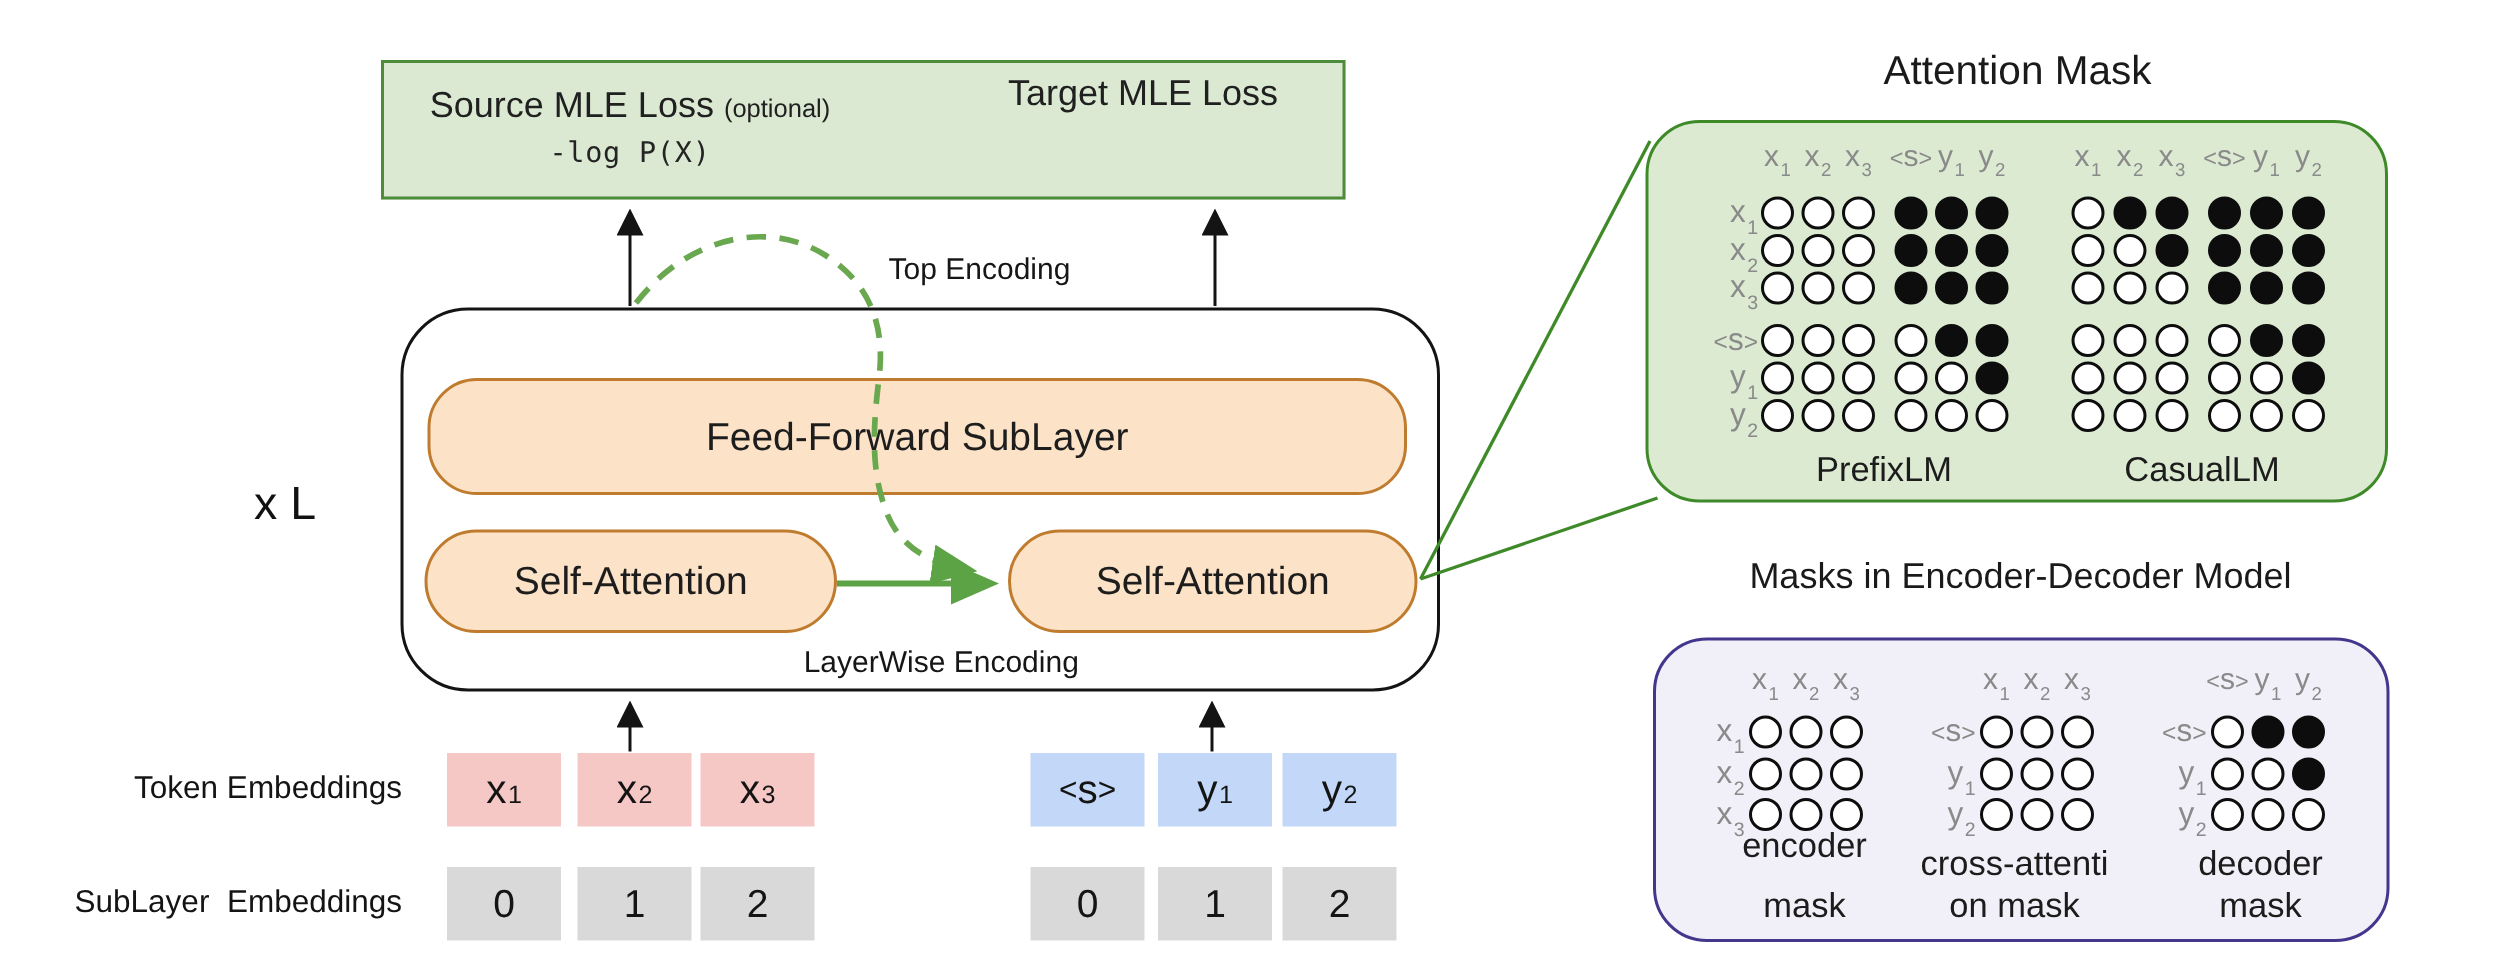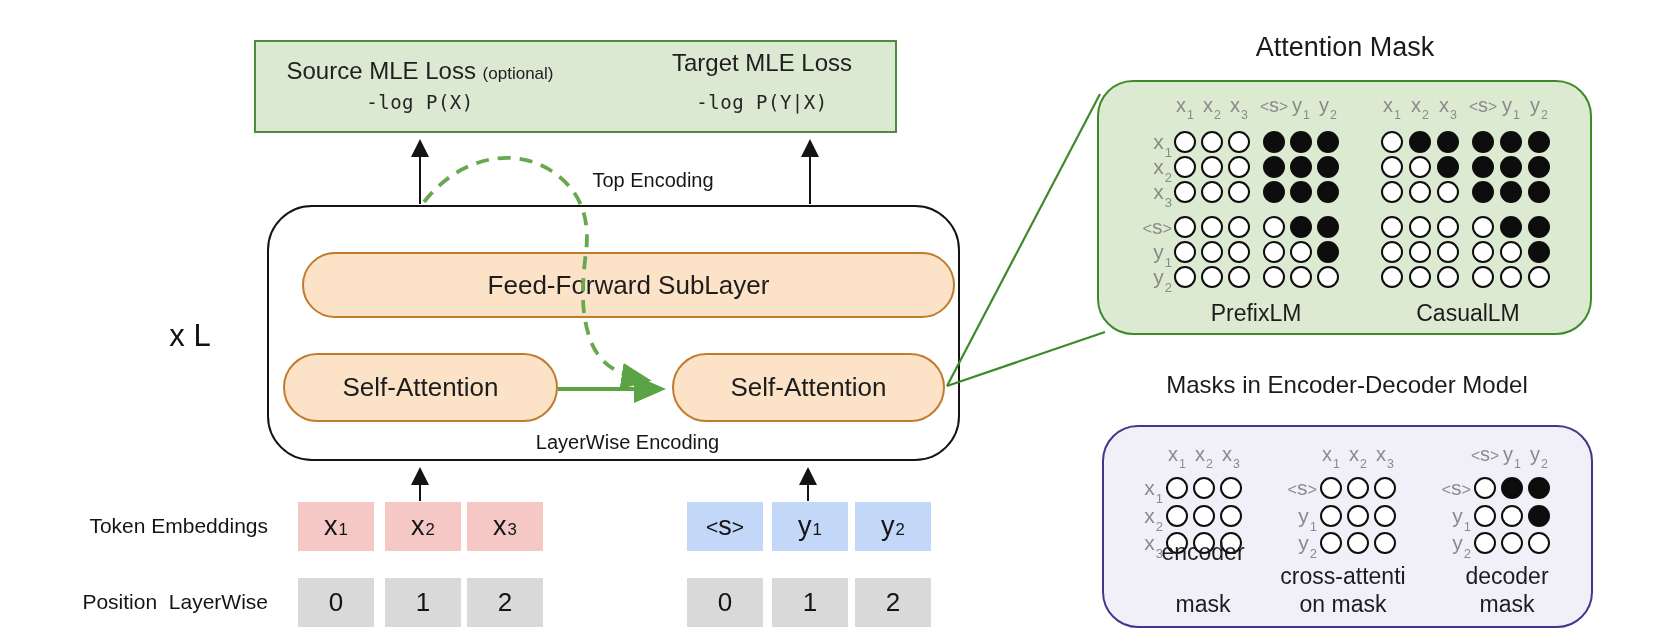--- a/index.html
+++ b/index.html
@@ -15,21 +15,21 @@
   .loss-opt{font-size:17px;}
   .loss-formula{font-family:"DejaVu Sans Mono",monospace;font-size:19px;color:#242424;
                 text-align:center;white-space:nowrap;letter-spacing:.5px;z-index:2;}
 
   
   .main-box{left:267px;top:205px;width:693px;height:256px;background:#ffffff;
             border:2.5px solid #141414;border-radius:45px;box-sizing:border-box;z-index:1;}
   .xl-label{left:148px;top:318px;width:84px;text-align:center;font-size:31px;color:#111;z-index:2;}
   .sub-box{background:#fce3c8;border:2px solid #c07c2e;box-sizing:border-box;z-index:2;
            display:flex;align-items:center;justify-content:center;font-size:26px;color:#1d1d1d;}
-  .ff-box{left:302px;top:252px;width:653px;height:66px;border-radius:33px;}
+  .ff-box{left:285px;top:252px;width:653px;height:78px;border-radius:33px;}
   .sa-left{left:283px;top:353px;width:275px;height:69px;border-radius:35px;}
   .sa-right{left:672px;top:353px;width:273px;height:69px;border-radius:35px;}
   .enc-label{font-size:20px;color:#161616;text-align:center;white-space:nowrap;z-index:2;}
 
   
   .emb-label{font-size:21px;color:#141414;text-align:right;white-space:pre;z-index:2;}
   .tok-box{width:76px;height:49px;display:flex;align-items:center;justify-content:center;
            font-size:27px;color:#141414;z-index:2;box-sizing:border-box;}
   .tok-src{background:#f5c8c6;}
   .tok-tgt{background:#c3d8f8;}
@@ -57,32 +57,31 @@
 </style>
 </head>
 <body>
 
 <div class="canvas">
 
   <div class="abs loss-box"></div>
   <div class="abs loss-title" style="left:270px;top:57px;width:300px;"><span>Source MLE Loss</span> <span class="loss-opt">(optional)</span></div>
   <div class="abs loss-formula" style="left:270px;top:91px;width:300px;">-log P(X)</div>
   <div class="abs loss-title" style="left:612px;top:49px;width:300px;">Target MLE Loss</div>
-  <div class="abs loss-formula" style="left:612px;top:91px;width:300px;">-log P(Y|X)</div>
 
   <div class="abs main-box"></div>
   <div class="abs xl-label">x L</div>
   <div class="abs sub-box ff-box">Feed-Forward SubLayer</div>
   <div class="abs sub-box sa-left">Self-Attention</div>
   <div class="abs sub-box sa-right">Self-Attention</div>
   <div class="abs enc-label" style="left:553px;top:169px;width:200px;">Top Encoding</div>
   <div class="abs enc-label" style="left:510px;top:431px;width:235px;">LayerWise Encoding</div>
 
   <div class="abs emb-label" style="left:30px;top:514px;width:238px;">Token Embeddings</div>
-  <div class="abs emb-label" style="left:30px;top:590px;width:238px;">Position  LayerWise</div>
+  <div class="abs emb-label" style="left:30px;top:590px;width:238px;">SubLayer  Embeddings</div>
   <div id="token-row-host"></div>
 
   <div class="abs panel-title" style="left:1145px;top:32px;width:400px;">Attention Mask</div>
   <div class="abs green-panel"></div>
   <div class="abs panel-title" style="left:1097px;top:371px;width:500px;font-size:24px;">Masks in Encoder-Decoder Model</div>
   <div class="abs purple-panel"></div>
   <div id="grid-host"></div>
 
   <svg class="abs overlay" viewBox="0 0 1678 640">
     <defs>
@@ -214,21 +213,21 @@
     <div class="m-circle" style="left: 1193px; top: 477px;"></div>
     <div class="m-circle" style="left: 1193px; top: 505px;"></div>
     <div class="m-circle" style="left: 1193px; top: 532px;"></div>
     <div class="m-head" style="left: 1231px; top: 454px;">x<sub>3</sub></div>
     <div class="m-circle" style="left: 1220px; top: 477px;"></div>
     <div class="m-circle" style="left: 1220px; top: 505px;"></div>
     <div class="m-circle" style="left: 1220px; top: 532px;"></div>
     <div class="m-rowlab" style="left: 1163px; top: 488px;">x<sub>1</sub></div>
     <div class="m-rowlab" style="left: 1163px; top: 516px;">x<sub>2</sub></div>
     <div class="m-rowlab" style="left: 1163px; top: 543px;">x<sub>3</sub></div>
-    <div class="m-caption" style="left: 1203px; top: 552px;">encoder</div>
+    <div class="m-caption" style="left: 1203px; top: 564px;">encoder</div>
     <div class="m-caption" style="left: 1203px; top: 604px;">mask</div>
     <div class="m-head" style="left: 1331px; top: 454px;">x<sub>1</sub></div>
     <div class="m-circle" style="left: 1320px; top: 477px;"></div>
     <div class="m-circle" style="left: 1320px; top: 505px;"></div>
     <div class="m-circle" style="left: 1320px; top: 532px;"></div>
     <div class="m-head" style="left: 1358px; top: 454px;">x<sub>2</sub></div>
     <div class="m-circle" style="left: 1347px; top: 477px;"></div>
     <div class="m-circle" style="left: 1347px; top: 505px;"></div>
     <div class="m-circle" style="left: 1347px; top: 532px;"></div>
     <div class="m-head" style="left: 1385px; top: 454px;">x<sub>3</sub></div>

